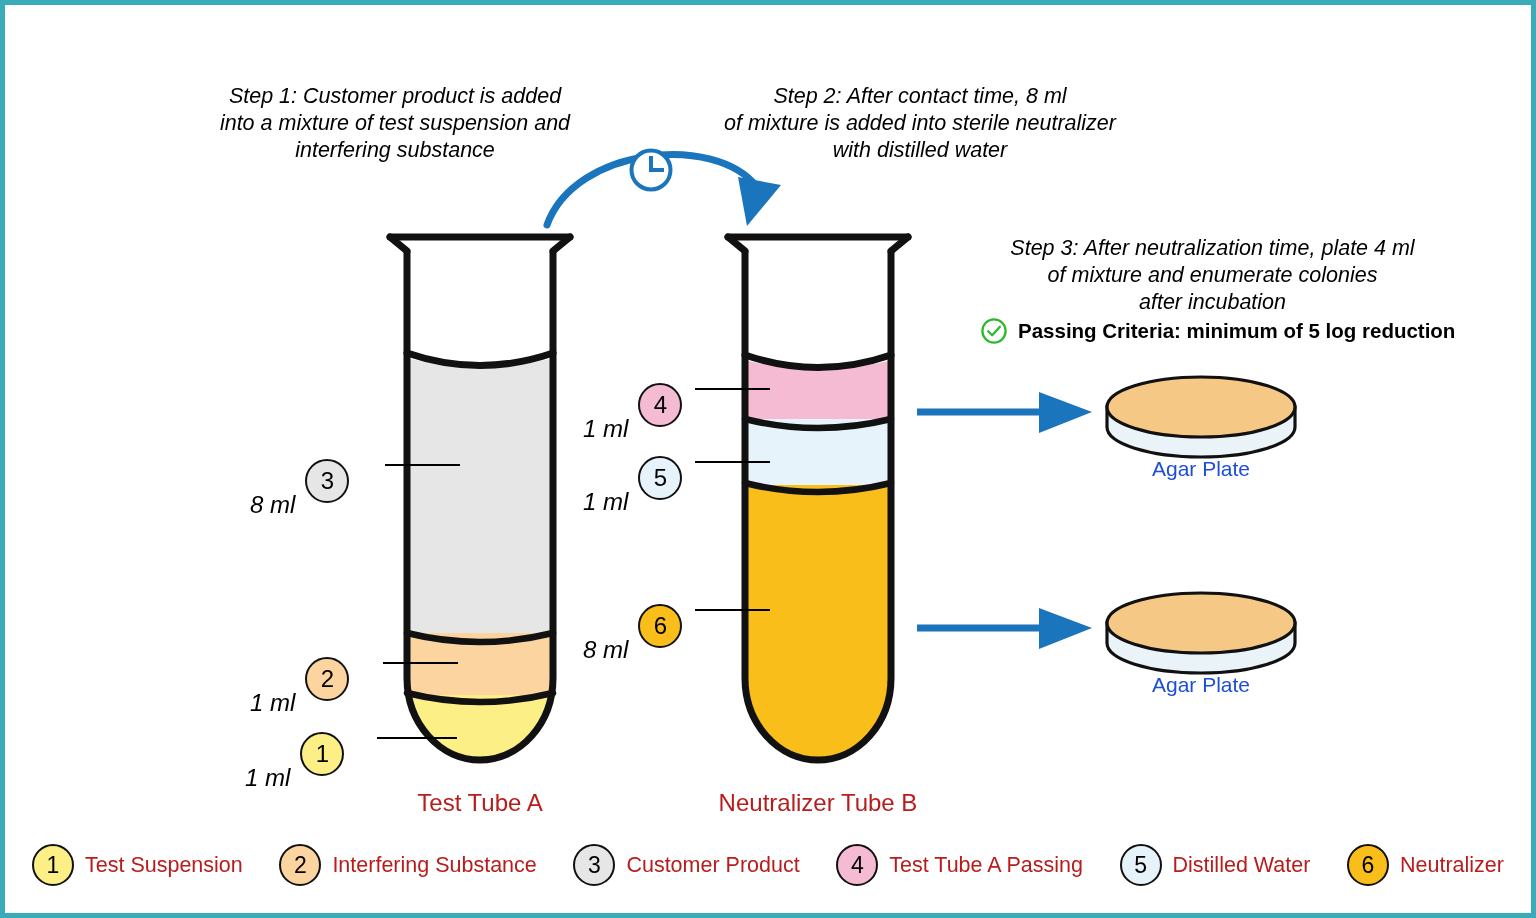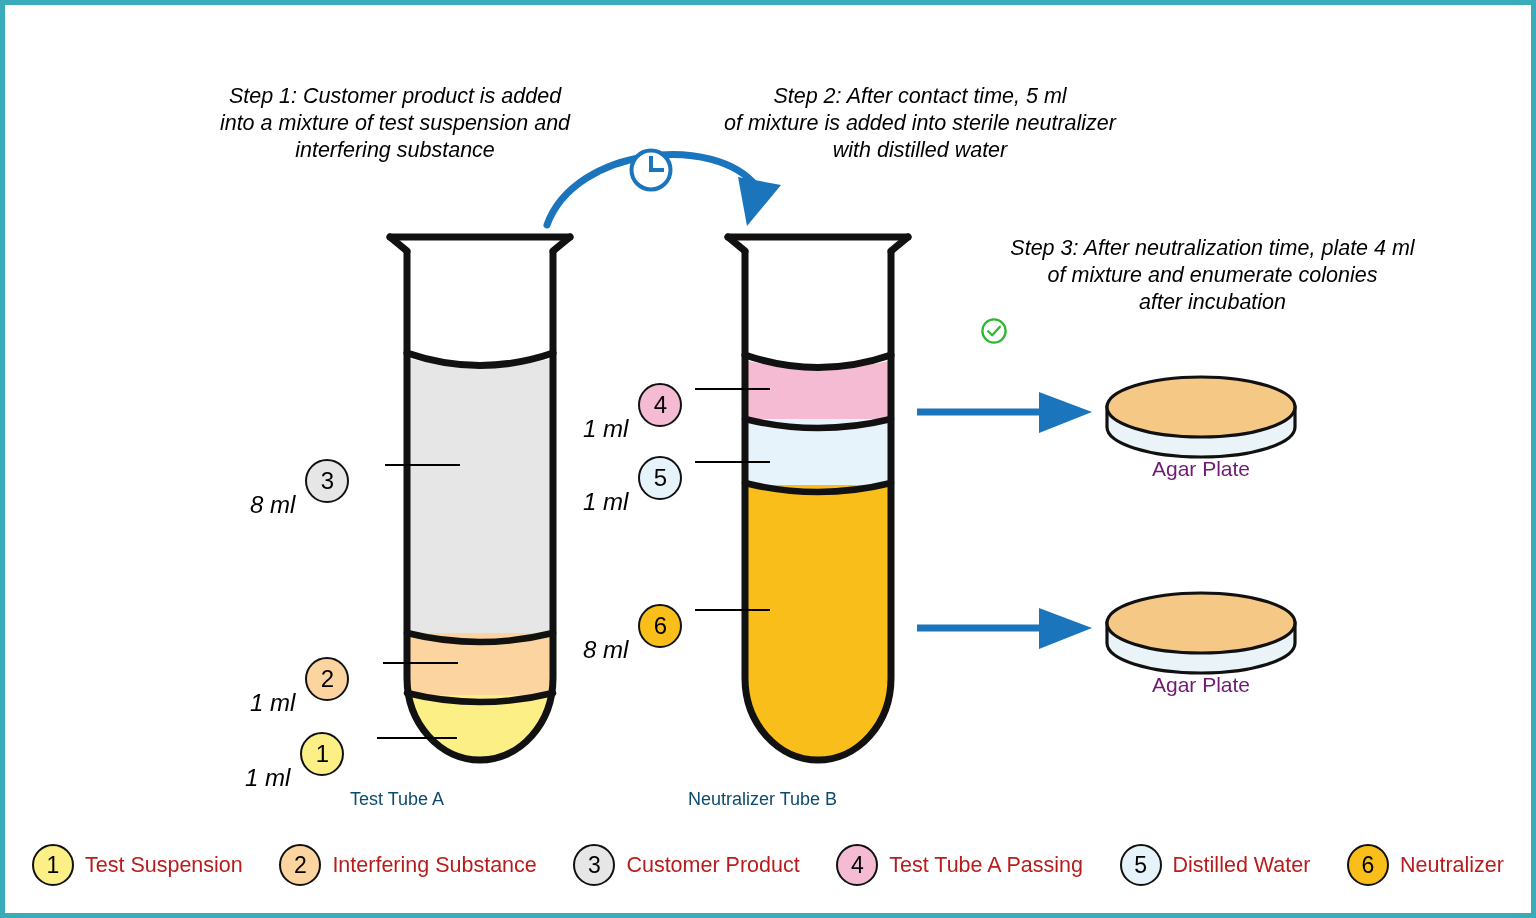--- a/index.html
+++ b/index.html
@@ -3,22 +3,22 @@
 <meta charset="utf-8">
 <style>
   html,body{margin:0;padding:0;background:#ffffff;}
   body{width:1536px;height:918px;font-family:"Liberation Sans",sans-serif;}
   #frame{position:relative;width:1536px;height:918px;box-sizing:border-box;border:5px solid #3aabb8;background:#ffffff;overflow:hidden;}
   .abs{position:absolute;}
   .step-text{
     font-style:italic;font-size:21.5px;line-height:27px;color:#000;
     text-align:center;white-space:pre-line;font-family:"Liberation Sans",sans-serif;
   }
-  .tube-caption{font-size:18px;color:#0c4a6e;width:260px;font-family:"Liberation Sans",sans-serif;}
-  .plate-caption{font-size:21px;color:#701a75;text-align:center;width:260px;font-family:"Liberation Sans",sans-serif;}
+  .tube-caption{font-size:24px;color:#b91c1c;text-align:center;width:260px;font-family:"Liberation Sans",sans-serif;}
+  .plate-caption{font-size:21px;color:#1d4ed8;text-align:center;width:260px;font-family:"Liberation Sans",sans-serif;}
   .vol-label{font-style:italic;font-size:24px;color:#000;text-align:right;font-family:"Liberation Sans",sans-serif;margin-top:48px;}
   .criteria{font-size:20.5px;font-weight:bold;color:#000;font-family:"Liberation Sans",sans-serif;white-space:nowrap;}
   
   #legend{position:absolute;left:5px;right:5px;bottom:5px;height:86px;display:flex;align-items:center;
           justify-content:space-between;padding:0 22px;box-sizing:border-box;}
   .legend-item{display:flex;align-items:center;gap:11px;}
   .legend-label{font-size:21.5px;color:#b91c1c;white-space:nowrap;font-family:"Liberation Sans",sans-serif;}
   .badge{
     width:42px;height:42px;border-radius:50%;border:2.2px solid #111;
     display:flex;align-items:center;justify-content:center;
@@ -31,35 +31,36 @@
 </style>
 </head>
 <body>
 
 <div id="frame">
 
   <div class="abs step-text" style="left:175px;top:78px;width:430px;">Step 1: Customer product is added
 into a mixture of test suspension and
 interfering substance</div>
 
-  <div class="abs step-text" style="left:690px;top:78px;width:450px;">Step 2: After contact time, 5 ml
+  <div class="abs step-text" style="left:690px;top:78px;width:450px;">Step 2: After contact time, 8 ml
 of mixture is added into sterile neutralizer
 with distilled water</div>
 
   <div class="abs step-text" style="left:965px;top:230px;width:485px;">Step 3: After neutralization time, plate 4 ml
 of mixture and enumerate colonies
 after incubation</div>
 
   <div class="abs" style="left:975px;top:312px;display:flex;align-items:center;gap:10px;">
     <span>
       <svg width="28" height="28" viewBox="0 0 28 28">
         <circle cx="14" cy="14" r="11.6" fill="none" stroke="#2eb82e" stroke-width="2.3"></circle>
         <path d="M8.2 14.3 L12.2 18.2 L19.9 9.8" fill="none" stroke="#2eb82e" stroke-width="2.3" stroke-linecap="round" stroke-linejoin="round"></path>
       </svg>
     </span>
+    <span class="criteria">Passing Criteria: minimum of 5 log reduction</span>
   </div>
 
   <div class="abs" style="left:530px;top:120px;">
     <svg width="260" height="112" viewBox="0 0 260 112">
       <path d="M12 100 C 40 22, 180 8, 222 62" fill="none" stroke="#1a75bc" stroke-width="7" stroke-linecap="round"></path>
       <polygon points="203,52 246,60 212,101" fill="#1a75bc"></polygon>
     </svg>
   </div>
   <div class="abs" style="left:621px;top:140px;">
     <svg width="50" height="50" viewBox="0 0 50 50">

